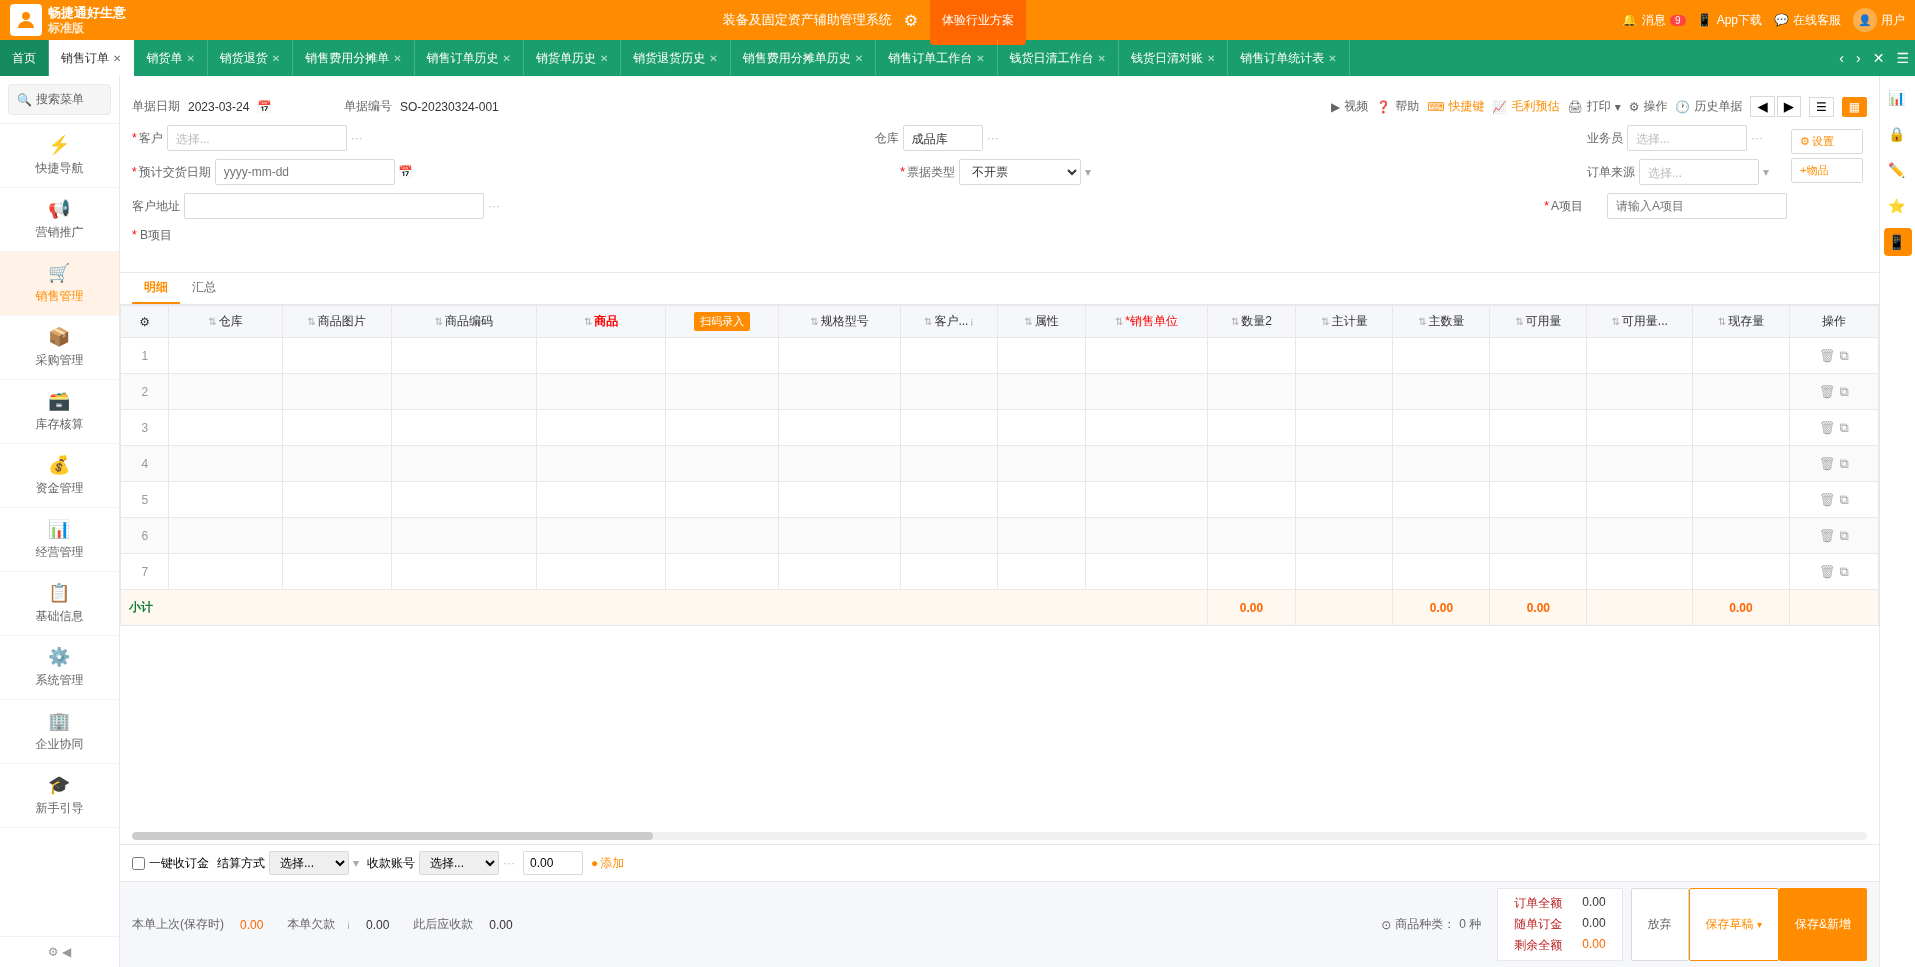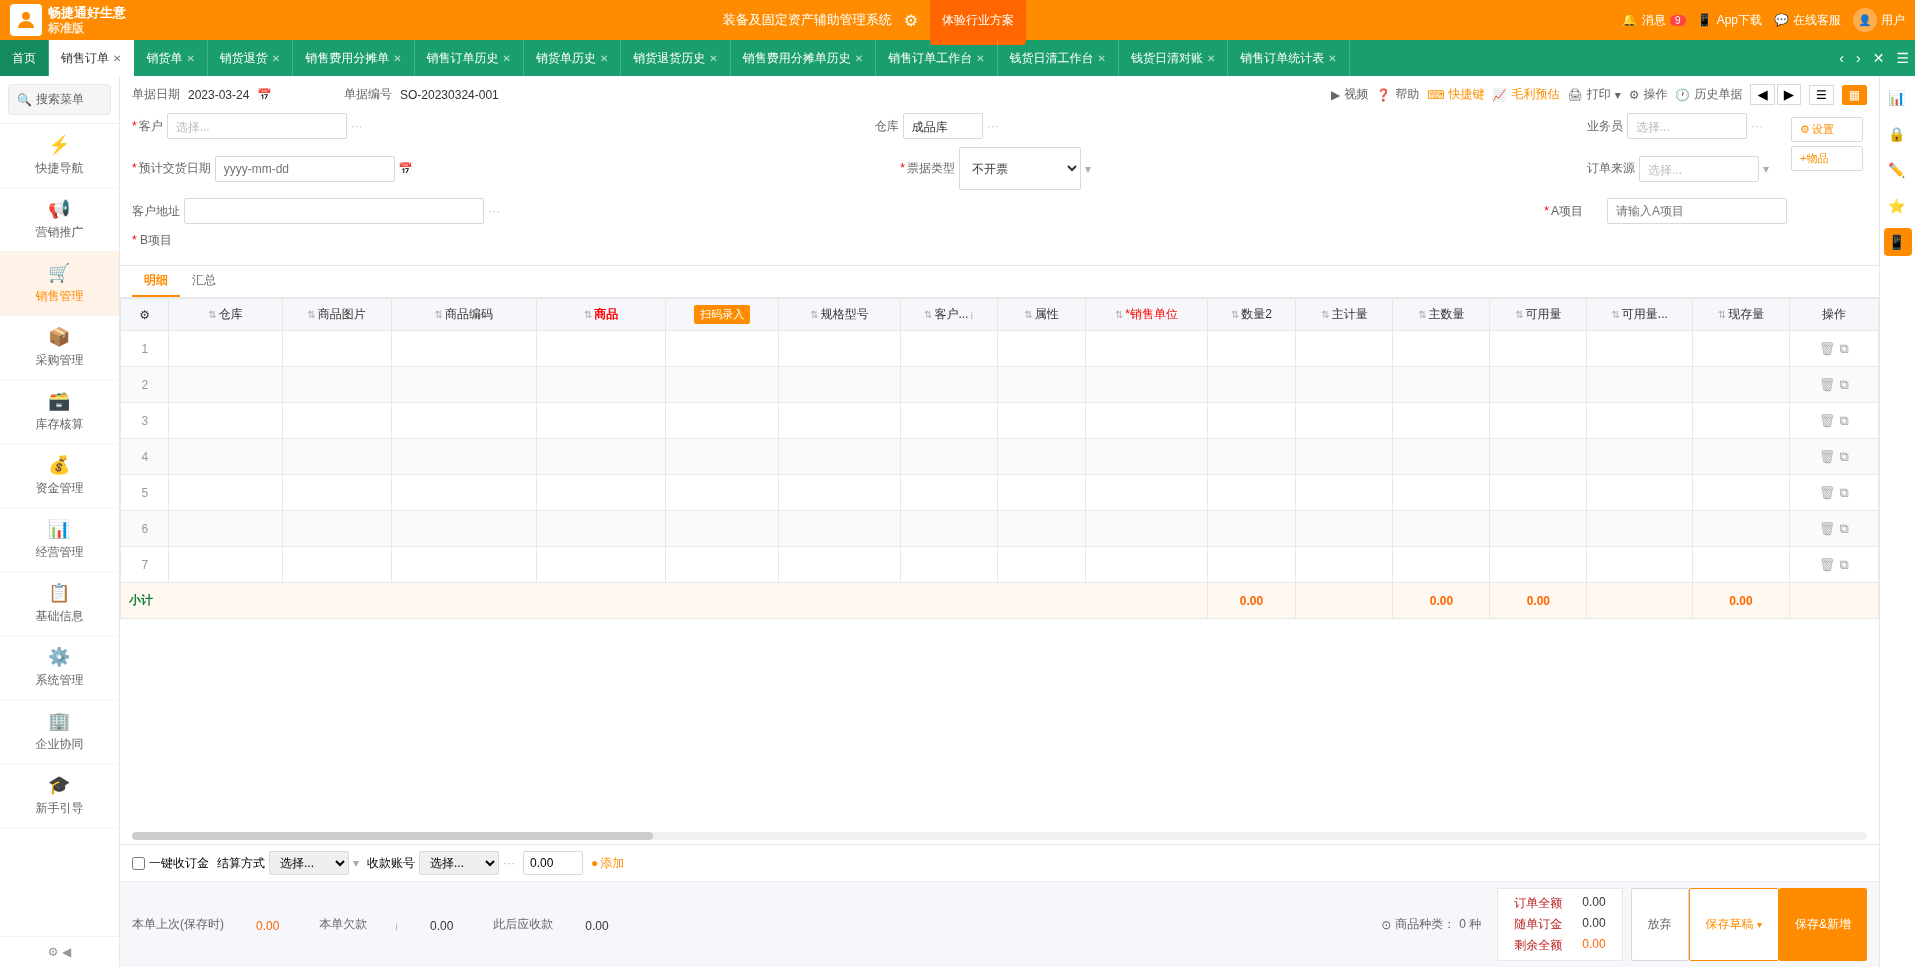--- a/index.html
+++ b/index.html
@@ -99,21 +99,21 @@
       flex: 1;
       display: flex;
       flex-direction: column;
       overflow: hidden;
       background: #f5f7fa;
     }
 
     
     .form-area {
       background: white;
-      padding: 8px 12px;
+      padding: 20px 12px;
       border-bottom: 1px solid #e8e8e8;
     }
     .form-toolbar {
       display: flex;
       align-items: center;
       justify-content: space-between;
       margin-bottom: 8px;
     }
     .form-toolbar-left { display: flex; align-items: center; gap: 12px; font-size: 12px; }
     .form-toolbar-right { display: flex; align-items: center; gap: 8px; font-size: 12px; }
@@ -226,21 +226,21 @@
 
     .bottom-bar {
       display: flex;
       align-items: center;
       justify-content: space-between;
       padding: 6px 12px;
       background: #f5f7fa;
       border-top: 1px solid #e8e8e8;
       font-size: 12px;
     }
-    .bottom-stats { display: flex; gap: 28px; align-items: flex-end; color: #666; }
+    .bottom-stats { display: flex; gap: 12px; align-items: center; color: #666; }
     .summary-row { display: flex; justify-content: space-between; gap: 20px; padding: 2px 0; }
     .summary-label { color: #b91c1c; }
     .summary-value { color: #333; }
 
     .btn-discard { background: white; border: 1px solid #d9d9d9; padding: 6px 16px; border-radius: 2px; cursor: pointer; font-size: 12px; color: #666; }
     .btn-draft { background: white; border: 1px solid #ff8c00; color: #ff8c00; padding: 6px 16px; border-radius: 2px; cursor: pointer; font-size: 12px; }
     .btn-save { background: #ff8c00; border: none; color: white; padding: 6px 16px; border-radius: 2px; cursor: pointer; font-size: 12px; }
 
     .th-sortable { cursor: pointer; }
     .sort-icon { color: #aaa; font-size: 10px; }
@@ -525,21 +525,21 @@
 
           <div class="form-row">
             <div class="form-field">
               <label class="required">预计交货日期</label>
               <input type="text" class="form-input form-input-wide" style="min-width: 180px;" placeholder="yyyy-mm-dd">
               <span style="cursor:pointer;color:#aaa;">📅</span>
             </div>
             <div class="field-sep"></div>
             <div class="form-field">
               <label class="required">票据类型</label>
-              <select class="form-input" style="min-width:100px;border:1px solid #d9d9d9;border-radius:2px;padding:3px 8px;height:43px;">
+              <select class="form-input" style="min-width:100px;border:1px solid #d9d9d9;border-radius:2px;padding:3px 8px;height:26px;">
                 <option>不开票</option>
                 <option>增值税专用发票</option>
                 <option>增值税普通发票</option>
               </select>
               <span style="color:#aaa;">▾</span>
             </div>
             <div class="field-sep"></div>
             <div class="form-field">
               <label>订单来源</label>
               <span class="form-input placeholder" style="display:inline-block;border:1px solid #d9d9d9;border-radius:2px;padding:3px 8px;min-width:120px;height:26px;line-height:20px;cursor:pointer;color:#bbb;">选择...</span>

